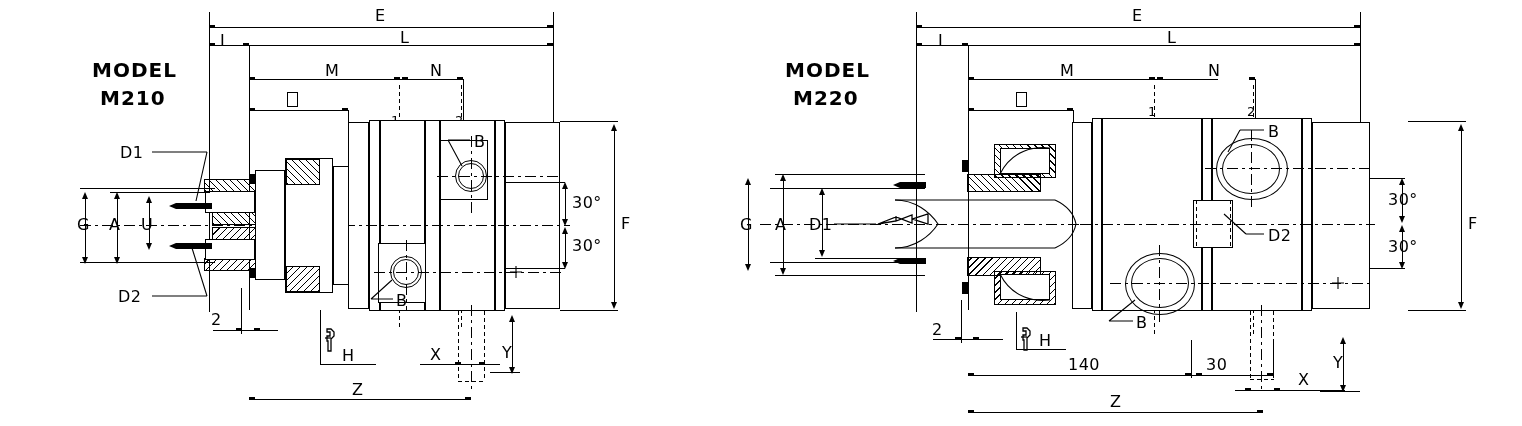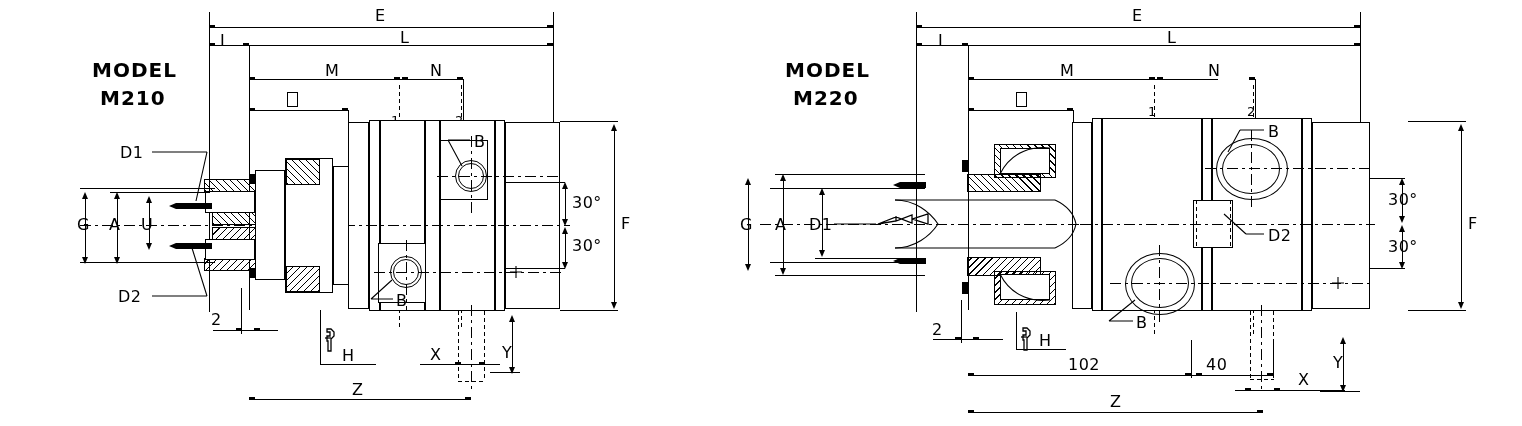--- a/index.html
+++ b/index.html
@@ -371,22 +371,22 @@
   </svg>
   <div class="t-dim" style="left:1039px;top:333px;">H</div>
   <div class="ln h" style="left:1016px;top:349px;width:50px;"></div>
   <div class="ln v" style="left:1016px;top:312px;height:37px;"></div>
 
   <div class="ln h" style="left:968px;top:375px;width:305px;"></div>
   <div class="tick" style="left:968px;top:373px;"></div>
   <div class="tick" style="left:1185px;top:373px;"></div>
   <div class="tick" style="left:1196px;top:373px;"></div>
   <div class="tick" style="left:1267px;top:373px;"></div>
-  <div class="t-dim" style="left:1068px;top:357px;">102</div>
-  <div class="t-dim" style="left:1206px;top:357px;">40</div>
+  <div class="t-dim" style="left:1068px;top:357px;">140</div>
+  <div class="t-dim" style="left:1206px;top:357px;">30</div>
   <div class="ln v" style="left:1191px;top:340px;height:38px;"></div>
   <div class="ln v" style="left:1273px;top:340px;height:38px;"></div>
 
   <div class="dash-v" style="left:1250px;top:311px;height:68px;"></div>
   <div class="dash-v" style="left:1273px;top:311px;height:68px;"></div>
   <div class="cl-v" style="left:1261px;top:305px;height:84px;"></div>
   <div class="dash-h" style="left:1250px;top:379px;width:24px;"></div>
 
   <div class="ln h" style="left:1235px;top:390px;width:110px;"></div>
   <div class="tick" style="left:1245px;top:388px;"></div>

